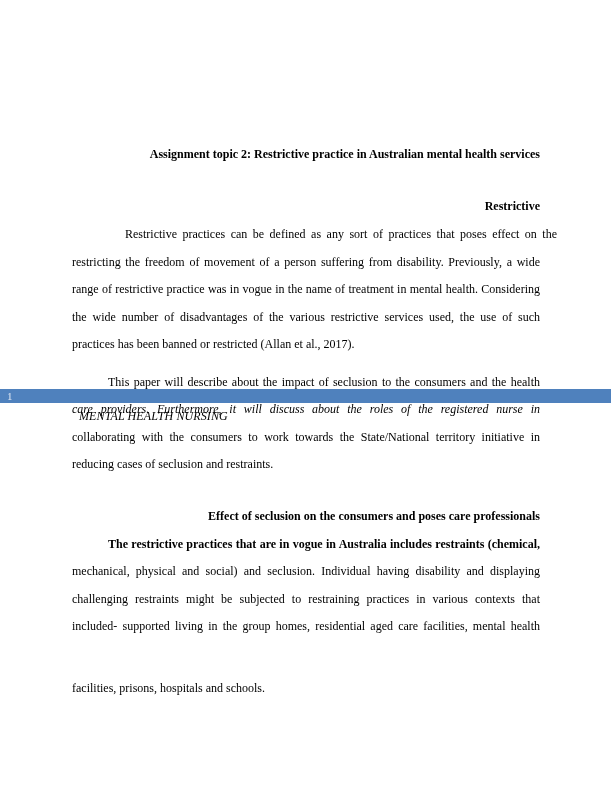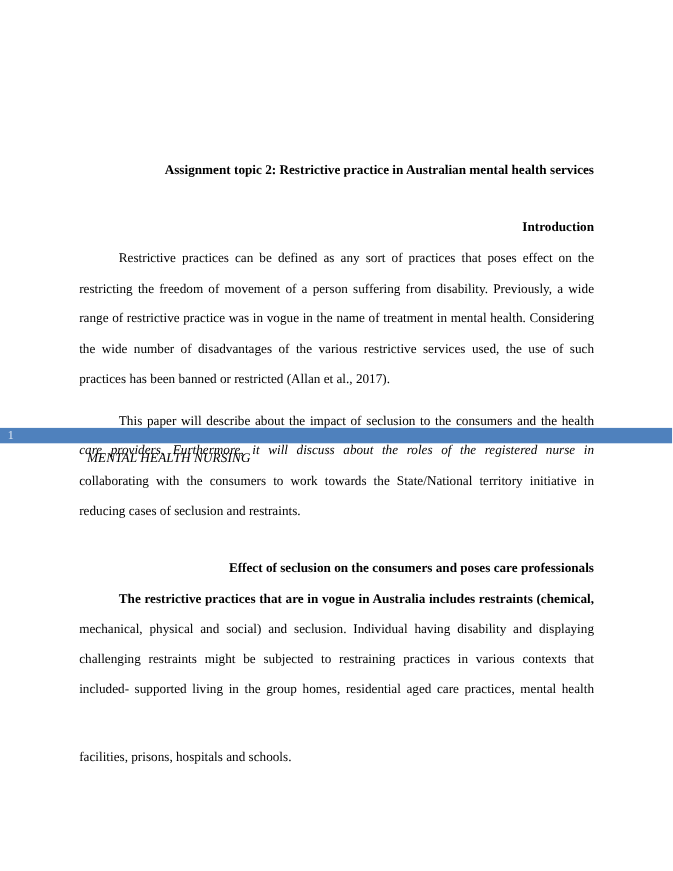--- a/index.html
+++ b/index.html
@@ -16,44 +16,44 @@
   .running-head { position:absolute; left:79px; top:409px; font-size:12px; line-height:14px;
                   letter-spacing:0.1px;font-style:italic; }
 </style>
 </head>
 <body>
 
 <div>
 
   <div class="line bold" style="top:147px;">Assignment topic 2: Restrictive practice in Australian mental health services</div>
 
-  <div class="line bold" style="top:199px;">Introduction</div>
+  <div class="line bold" style="top:199px;">Restrictive</div>
 
   <div>
-    <div class="line just indent" style="top:227px;">Restrictive practices can be defined as any sort of practices that poses effect on the</div>
+    <div class="line just indent" style="top:227px;margin-left:17px;">Restrictive practices can be defined as any sort of practices that poses effect on the</div>
     <div class="line just" style="top:255px;">restricting the freedom of movement of a person suffering from disability. Previously, a wide</div>
     <div class="line just" style="top:282px;">range of restrictive practice was in vogue in the name of treatment in mental health. Considering</div>
     <div class="line just" style="top:310px;">the wide number of disadvantages of the various restrictive services used, the use of such</div>
     <div class="line" style="top:337px;">practices has been banned or restricted (Allan et al., 2017).</div>
   </div>
 
   <div>
     <div class="line just indent" style="top:375px;">This paper will describe about the impact of seclusion to the consumers and the health</div>
     <div class="line just" style="top:402px;font-style:italic;">care providers. Furthermore, it will discuss about the roles of the registered nurse in</div>
     <div class="line just" style="top:430px;">collaborating with the consumers to work towards the State/National territory initiative in</div>
     <div class="line" style="top:457px;">reducing cases of seclusion and restraints.</div>
   </div>
 
   <div class="line bold" style="top:509px;">Effect of seclusion on the consumers and poses care professionals</div>
 
   <div>
     <div class="line just indent" style="top:537px;font-weight:bold;">The restrictive practices that are in vogue in Australia includes restraints (chemical,</div>
     <div class="line just" style="top:564px;">mechanical, physical and social) and seclusion. Individual having disability and displaying</div>
     <div class="line just" style="top:592px;">challenging restraints might be subjected to restraining practices in various contexts that</div>
-    <div class="line just" style="top:619px;">included- supported living in the group homes, residential aged care practices, mental health</div>
+    <div class="line just" style="top:619px;">included- supported living in the group homes, residential aged care facilities, mental health</div>
     <div class="line" style="top:681px;">facilities, prisons, hospitals and schools.</div>
   </div>
 
   <div class="page-bar"></div>
   <div class="page-num">1</div>
   <div class="running-head">MENTAL HEALTH NURSING</div>
 
 </div>
 
 </body></html>

